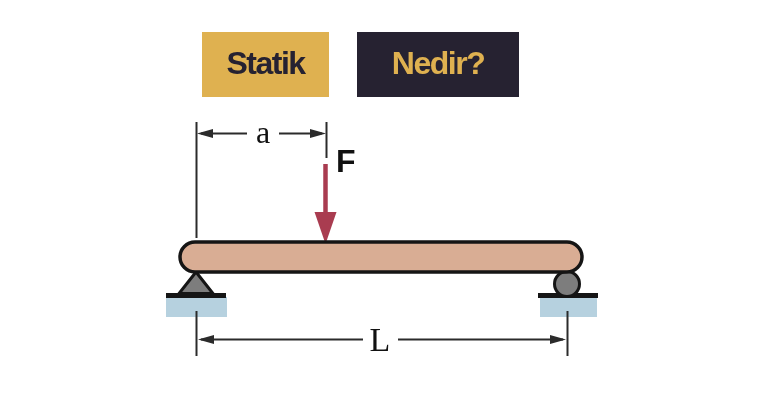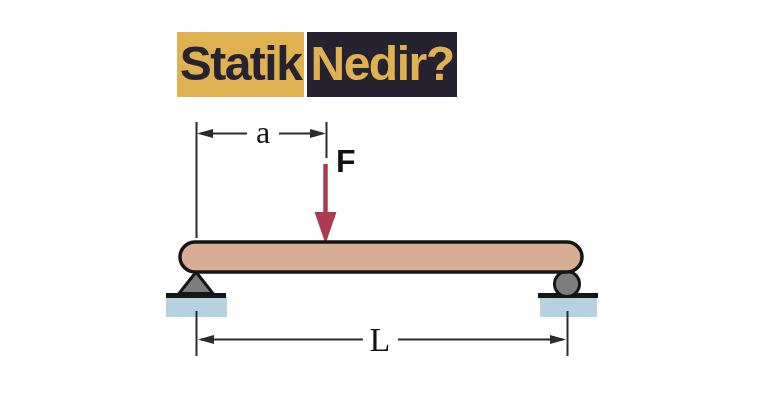--- a/index.html
+++ b/index.html
@@ -17,33 +17,34 @@
     top: 32px;
     height: 65px;
     display: flex;
     gap: 3px;
   }
   .banner-seg {
     display: flex;
     align-items: center;
     justify-content: center;
     font-family: "Liberation Sans", sans-serif;
-    font-size: 48px;
+    font-size: 32px;
     font-weight: 600;
     letter-spacing: -1.5px;
     padding-bottom: 2px;
     box-sizing: border-box;
+    margin-left: 25px;
   }
   .banner-left {
     width: 127px;
     background: var(--banner_gold);
     color: var(--banner_text_on_gold);
   }
   .banner-right {
-    width: 150px;
+    width: 162px;
     background: var(--banner_dark);
     color: var(--banner_text_on_dark);
   }
   .diagram-svg {
     position: absolute;
     left: 0;
     top: 0;
   }
   .dimline  { stroke: var(--dimension_line); stroke-width: 2; fill: none; }
   .dimfill  { fill: var(--dimension_line); stroke: none; }

